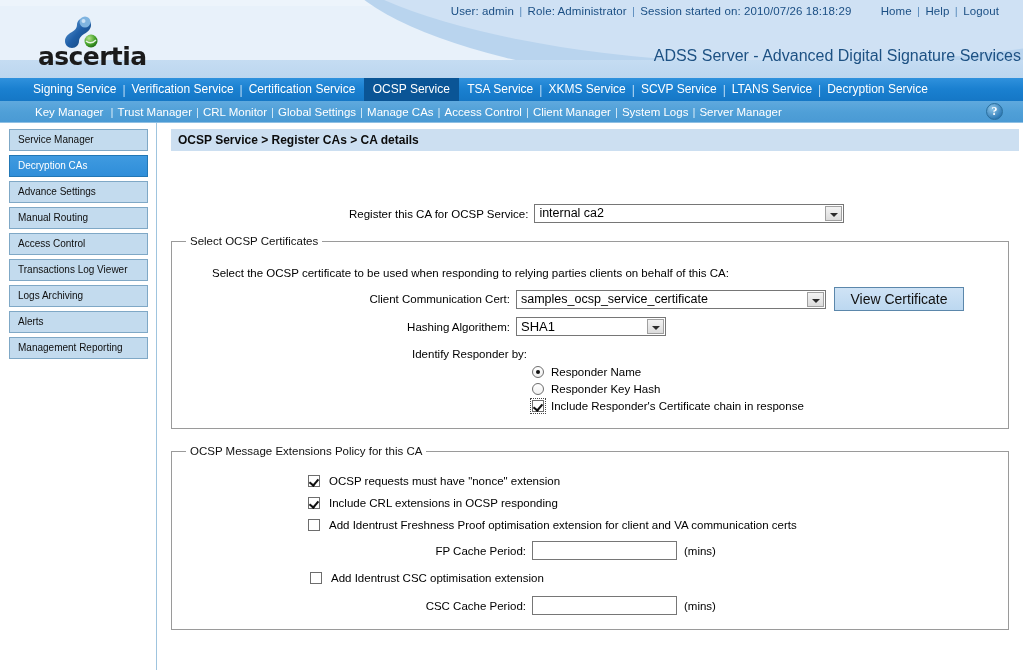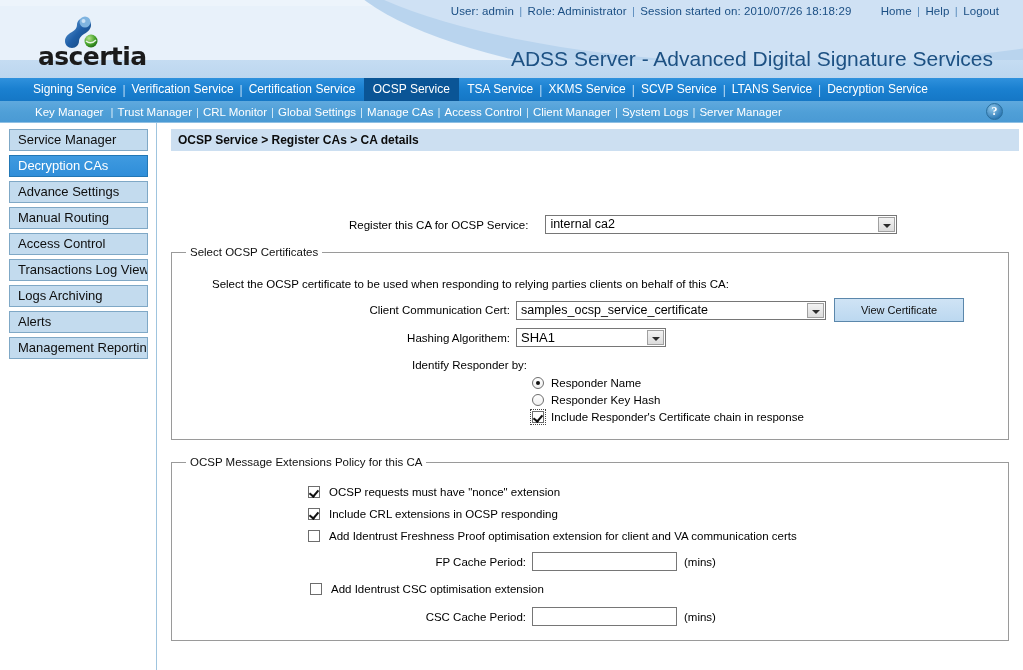--- a/index.html
+++ b/index.html
@@ -51,22 +51,22 @@
     position: absolute; right: 24px; top: 5px;
     font-size: 11.5px; color: #1b4f84;
     letter-spacing: 0.1px;
     z-index: 5;
     white-space: nowrap;
   }
   .userbar .sep { color: #5b8cbd; padding: 0 2px; }
   .userbar .links { margin-left: 26px; }
   .userbar a { color: #1b4f84; text-decoration: none; }
   .app-title {
-    position: absolute; right: 30px; top: 47px;
-    font-size: 21px; color: #1d5183;
+    position: absolute; right: 2px; top: 47px;
+    font-size: 16px; color: #1d5183;
     z-index: 5; white-space: nowrap;
   }
   .logo-wrap {
     position: absolute; left: 20px; top: 16px;
     z-index: 6; width: 170px; height: 56px;
   }
   .logo-mark { position: absolute; left: 34px; top: 0px; width: 46px; height: 34px; }
   .logo-text {
     position: absolute; left: 18px; top: 26px;
     font-family: "DejaVu Sans", sans-serif;
@@ -135,21 +135,21 @@
     width: 156px;
     padding: 6px 0 0 9px;
     background: #ffffff;
     flex: 0 0 156px;
   }
   .side-btn {
     width: 139px; height: 22px;
     margin-bottom: 4px;
     background: #c3dbee;
     border: 1px solid #7fa8c6;
-    font-size: 13px;
+    font-size: 10px;
     color: #0e0e0e;
     line-height: 20px;
     padding-left: 8px;
     cursor: pointer;
     white-space: nowrap;
     overflow: hidden;
   }
   .side-btn.active {
     background: linear-gradient(to bottom, #3f9ae0 0%, #2f8ed9 100%);
     border: 1px solid #2277b5;
@@ -170,21 +170,21 @@
     border: 0;
     font-size: 12px;
     font-weight: 700;
     color: #0c0c0c;
     line-height: 22px;
     padding-left: 7px;
     width: calc(100% - 18px);
   }
 
   .content {
-    padding: 18px 14px 0 14px;
+    padding: 7px 14px 0 14px;
   }
 
   
   .row-register {
     display: flex; align-items: center; justify-content: flex-start;
     margin: 46px 0 12px 0;
     padding-left: 178px;
   }
   .lbl { font-size: 11.5px; color: #000; white-space: nowrap; }
 
@@ -244,21 +244,21 @@
     text-align: right;
     padding-right: 6px;
     font-size: 11.5px;
   }
 
   .btn {
     height: 24px;
     min-width: 130px;
     background: linear-gradient(to bottom, #cfe3f5 0%, #bcd8f0 100%);
     border: 1px solid #5b87ab;
-    font-size: 11px;
+    font-size: 14px;
     color: #101010;
     cursor: pointer;
     margin-left: 8px;
     padding: 0 8px;
     line-height: 18px;
   }
 
   .ident-lbl { margin: 12px 0 6px 228px; font-size: 11.5px; }
 
   .optrow { display: flex; align-items: center; margin: 0 0 5px 348px; }
@@ -406,21 +406,21 @@
         <div class="side-btn">Management Reporting</div>
       </div>
 
     <div class="main-col">
       <div class="breadcrumb">OCSP Service &gt; Register CAs &gt; CA details</div>
 
       <div class="content">
 
         <div class="row-register">
           <span class="lbl">Register this CA for OCSP Service:</span>
-          <div class="sel" style="width:352px; margin-left:17px;">
+          <div class="sel" style="width:310px; margin-left:6px;">
             <span>internal ca2</span>
             <span class="arrow-box"></span>
           </div>
         </div>
 
         <fieldset class="group">
           <legend>Select OCSP Certificates</legend>
 
           <div class="hint">Select the OCSP certificate to be used when responding to relying parties clients on behalf of this CA:</div>
 

